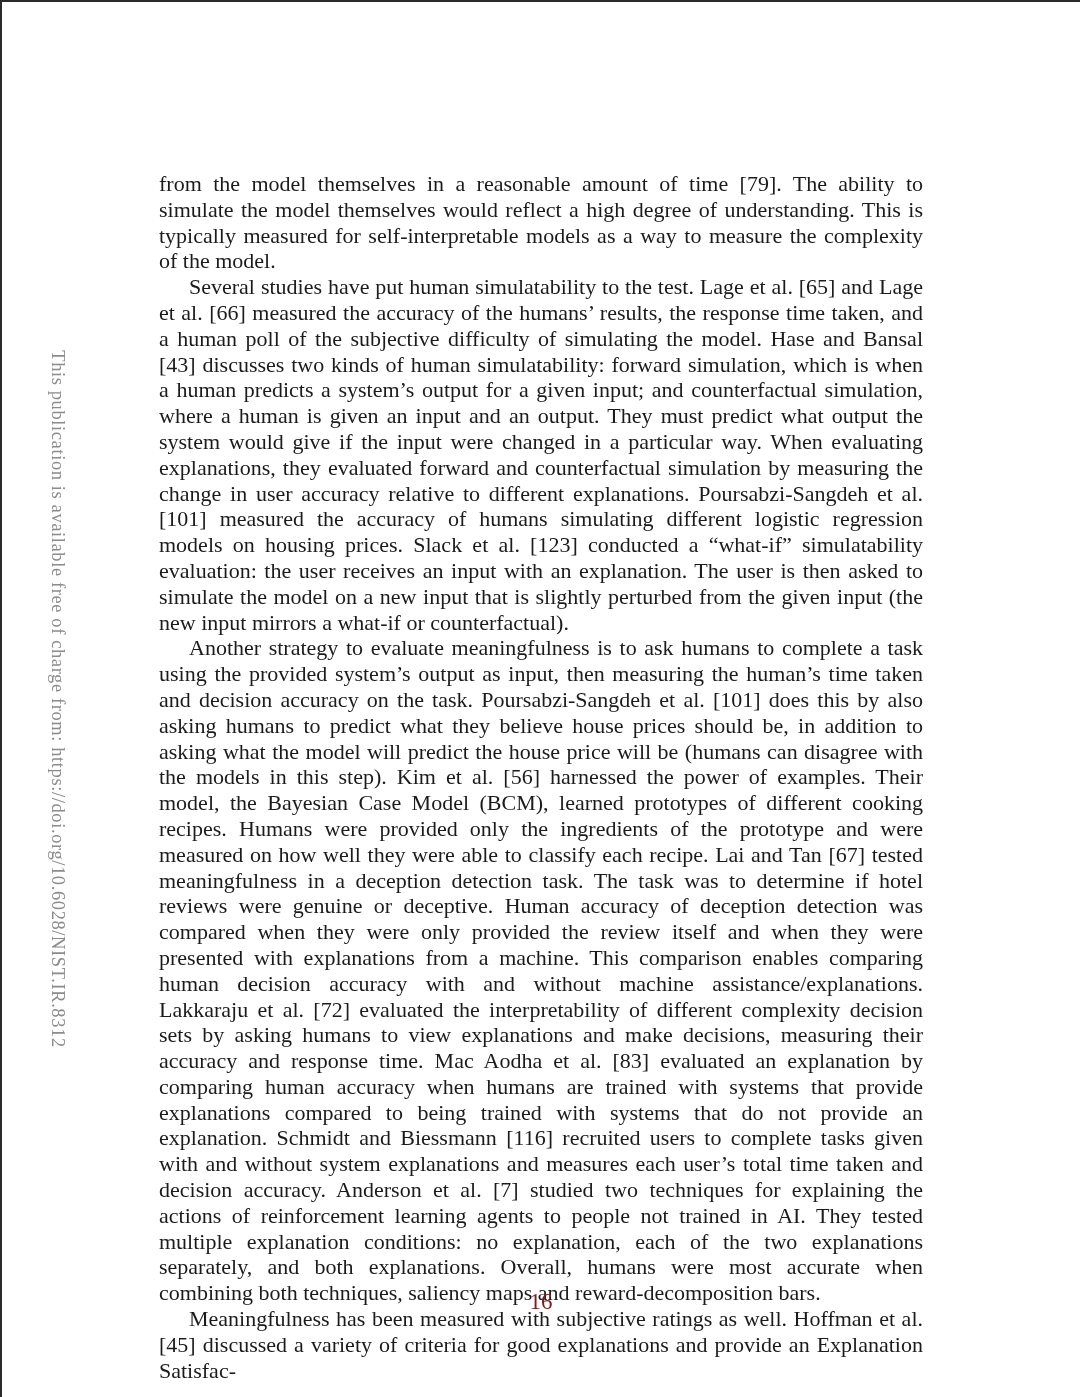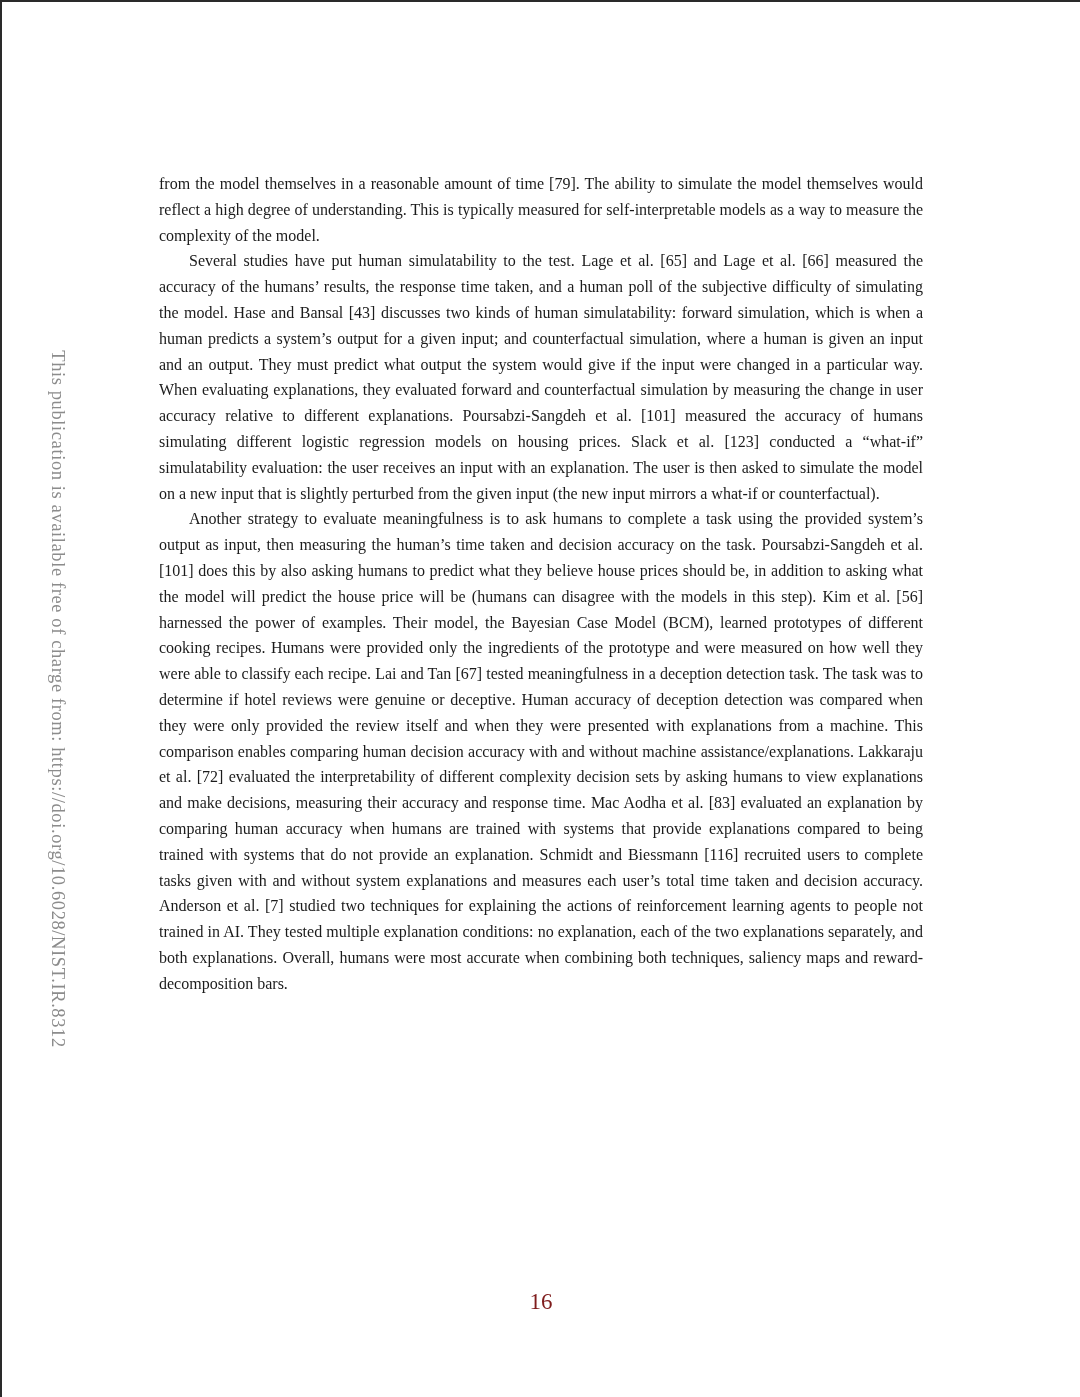--- a/index.html
+++ b/index.html
@@ -38,21 +38,21 @@
     font-size: 18.5px;
     letter-spacing: 0.6px;
     color: #8c8c8c;
     white-space: nowrap;
   }
   .body-text {
     position: absolute;
     left: 159px;
     top: 171px;
     width: 764px;
-    font-size: 16px;
+    font-size: 22px;
     line-height: 25.8px;
     text-align: justify;
     color: #1b1b1b;
   }
   .para {
     margin: 0;
     padding: 0;
   }
   .para.indent {
     text-indent: 30px;
@@ -75,16 +75,17 @@
 <div class="page">
   <div class="edge-top"></div>
   <div class="edge-left"></div>
 
   <div class="watermark">This publication is available free of charge from: https://doi.org/10.6028/NIST.IR.8312</div>
 
   <div class="body-text" id="doc-body">
       <p class="para"><span>from the model themselves in a reasonable amount of time [79]. The ability to simulate the model themselves would reflect a high degree of understanding. This is typically measured for self-interpretable models as a way to measure the complexity of the model.</span></p>
       <p class="para indent"><span>Several studies have put human simulatability to the test. Lage et al. [65] and Lage et al. [66] measured the accuracy of the humans’ results, the response time taken, and a human poll of the subjective difficulty of simulating the model. Hase and Bansal [43] discusses two kinds of human simulatability: </span><span class="italic">forward simulation</span><span>, which is when a human predicts a system’s output for a given input; and </span><span class="italic">counterfactual simulation</span><span>, where a human is given an input and an output. They must predict what output the system would give if the input were changed in a particular way. When evaluating explanations, they evaluated forward and counterfactual simulation by measuring the change in user accuracy relative to different explanations. Poursabzi-Sangdeh et al. [101] measured the accuracy of humans simulating different logistic regression models on housing prices. Slack et al. [123] conducted a “what-if” simulatability evaluation: the user receives an input with an explanation. The user is then asked to simulate the model on a new input that is slightly perturbed from the given input (the new input mirrors a what-if or counterfactual).</span></p>
       <p class="para indent"><span>Another strategy to evaluate meaningfulness is to ask humans to complete a task using the provided system’s output as input, then measuring the human’s time taken and decision accuracy on the task. Poursabzi-Sangdeh et al. [101] does this by also asking humans to predict what they believe house prices should be, in addition to asking what the model will predict the house price will be (humans can disagree with the models in this step). Kim et al. [56] harnessed the power of examples. Their model, the Bayesian Case Model (BCM), learned prototypes of different cooking recipes. Humans were provided only the ingredients of the prototype and were measured on how well they were able to classify each recipe. Lai and Tan [67] tested meaningfulness in a deception detection task. The task was to determine if hotel reviews were genuine or deceptive. Human accuracy of deception detection was compared when they were only provided the review itself and when they were presented with explanations from a machine. This comparison enables comparing human decision accuracy with and without machine assistance/explanations. Lakkaraju et al. [72] evaluated the interpretability of different complexity decision sets by asking humans to view explanations and make decisions, measuring their accuracy and response time. Mac Aodha et al. [83] evaluated an explanation by comparing human accuracy when humans are trained with systems that provide explanations compared to being trained with systems that do not provide an explanation. Schmidt and Biessmann [116] recruited users to complete tasks given with and without system explanations and measures each user’s total time taken and decision accuracy. Anderson et al. [7] studied two techniques for explaining the actions of reinforcement learning agents to people not trained in AI. They tested multiple explanation conditions: no explanation, each of the two explanations separately, and both explanations. Overall, humans were most accurate when combining both techniques, saliency maps and reward-decomposition bars.</span></p>
+      <p class="para indent"><span>Meaningfulness has been measured with subjective ratings as well. Hoffman et al. [45] discussed a variety of criteria for good explanations and provide an Explanation Satisfac-</span></p>
     </div>
 
   <div class="page-number">16</div>
 </div>
 
 </body></html>

